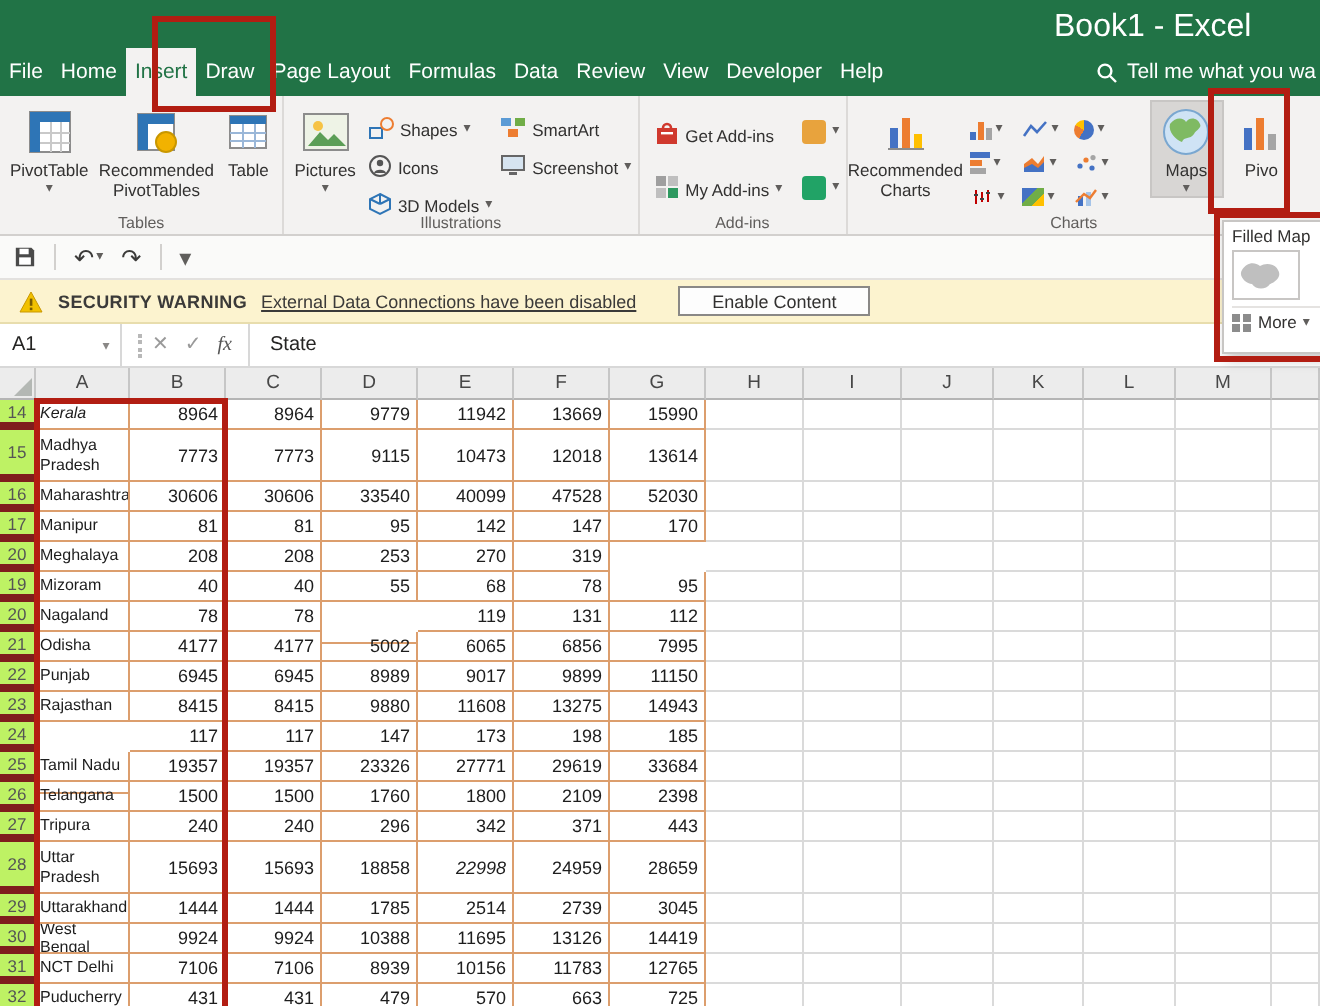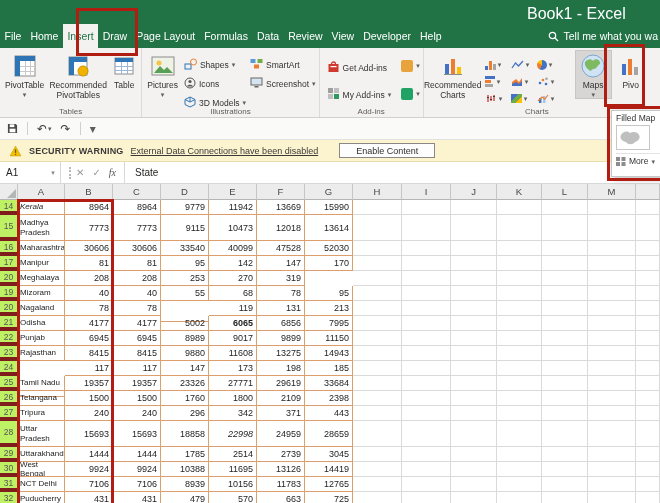--- a/index.html
+++ b/index.html
@@ -516,36 +516,36 @@
       <div class="g-cell" style="width: 24px;"></div>
     </div>
     <div class="g-row" style="height: 15px;">
       <div class="g-gut">20</div>
       <div class="g-cell databorder texty" style="width: 47px;">Nagaland</div>
       <div class="g-cell databorder" style="width: 48px;">78</div>
       <div class="g-cell databorder" style="width: 48px;">78</div>
       <div class="g-cell databorder" style="width: 48px; margin-top: 20px;">106</div>
       <div class="g-cell databorder" style="width: 48px;">119</div>
       <div class="g-cell databorder" style="width: 48px;">131</div>
-      <div class="g-cell databorder" style="width: 48px;">213</div>
+      <div class="g-cell databorder" style="width: 48px;">112</div>
       <div class="g-cell" style="width: 49px;"></div>
       <div class="g-cell" style="width: 49px;"></div>
       <div class="g-cell" style="width: 46px;"></div>
       <div class="g-cell" style="width: 45px;"></div>
       <div class="g-cell" style="width: 46px;"></div>
       <div class="g-cell" style="width: 48px;"></div>
       <div class="g-cell" style="width: 24px;"></div>
     </div>
     <div class="g-row" style="height: 15px;">
       <div class="g-gut">21</div>
       <div class="g-cell databorder texty" style="width: 47px;">Odisha</div>
       <div class="g-cell databorder" style="width: 48px;">4177</div>
       <div class="g-cell databorder" style="width: 48px;">4177</div>
       <div class="g-cell databorder" style="width: 48px;">5002</div>
-      <div class="g-cell databorder" style="width: 48px; font-weight: bold;">6065</div>
+      <div class="g-cell databorder" style="width: 48px;">6065</div>
       <div class="g-cell databorder" style="width: 48px;">6856</div>
       <div class="g-cell databorder" style="width: 48px;">7995</div>
       <div class="g-cell" style="width: 49px;"></div>
       <div class="g-cell" style="width: 49px;"></div>
       <div class="g-cell" style="width: 46px;"></div>
       <div class="g-cell" style="width: 45px;"></div>
       <div class="g-cell" style="width: 46px;"></div>
       <div class="g-cell" style="width: 48px;"></div>
       <div class="g-cell" style="width: 24px;"></div>
     </div>

